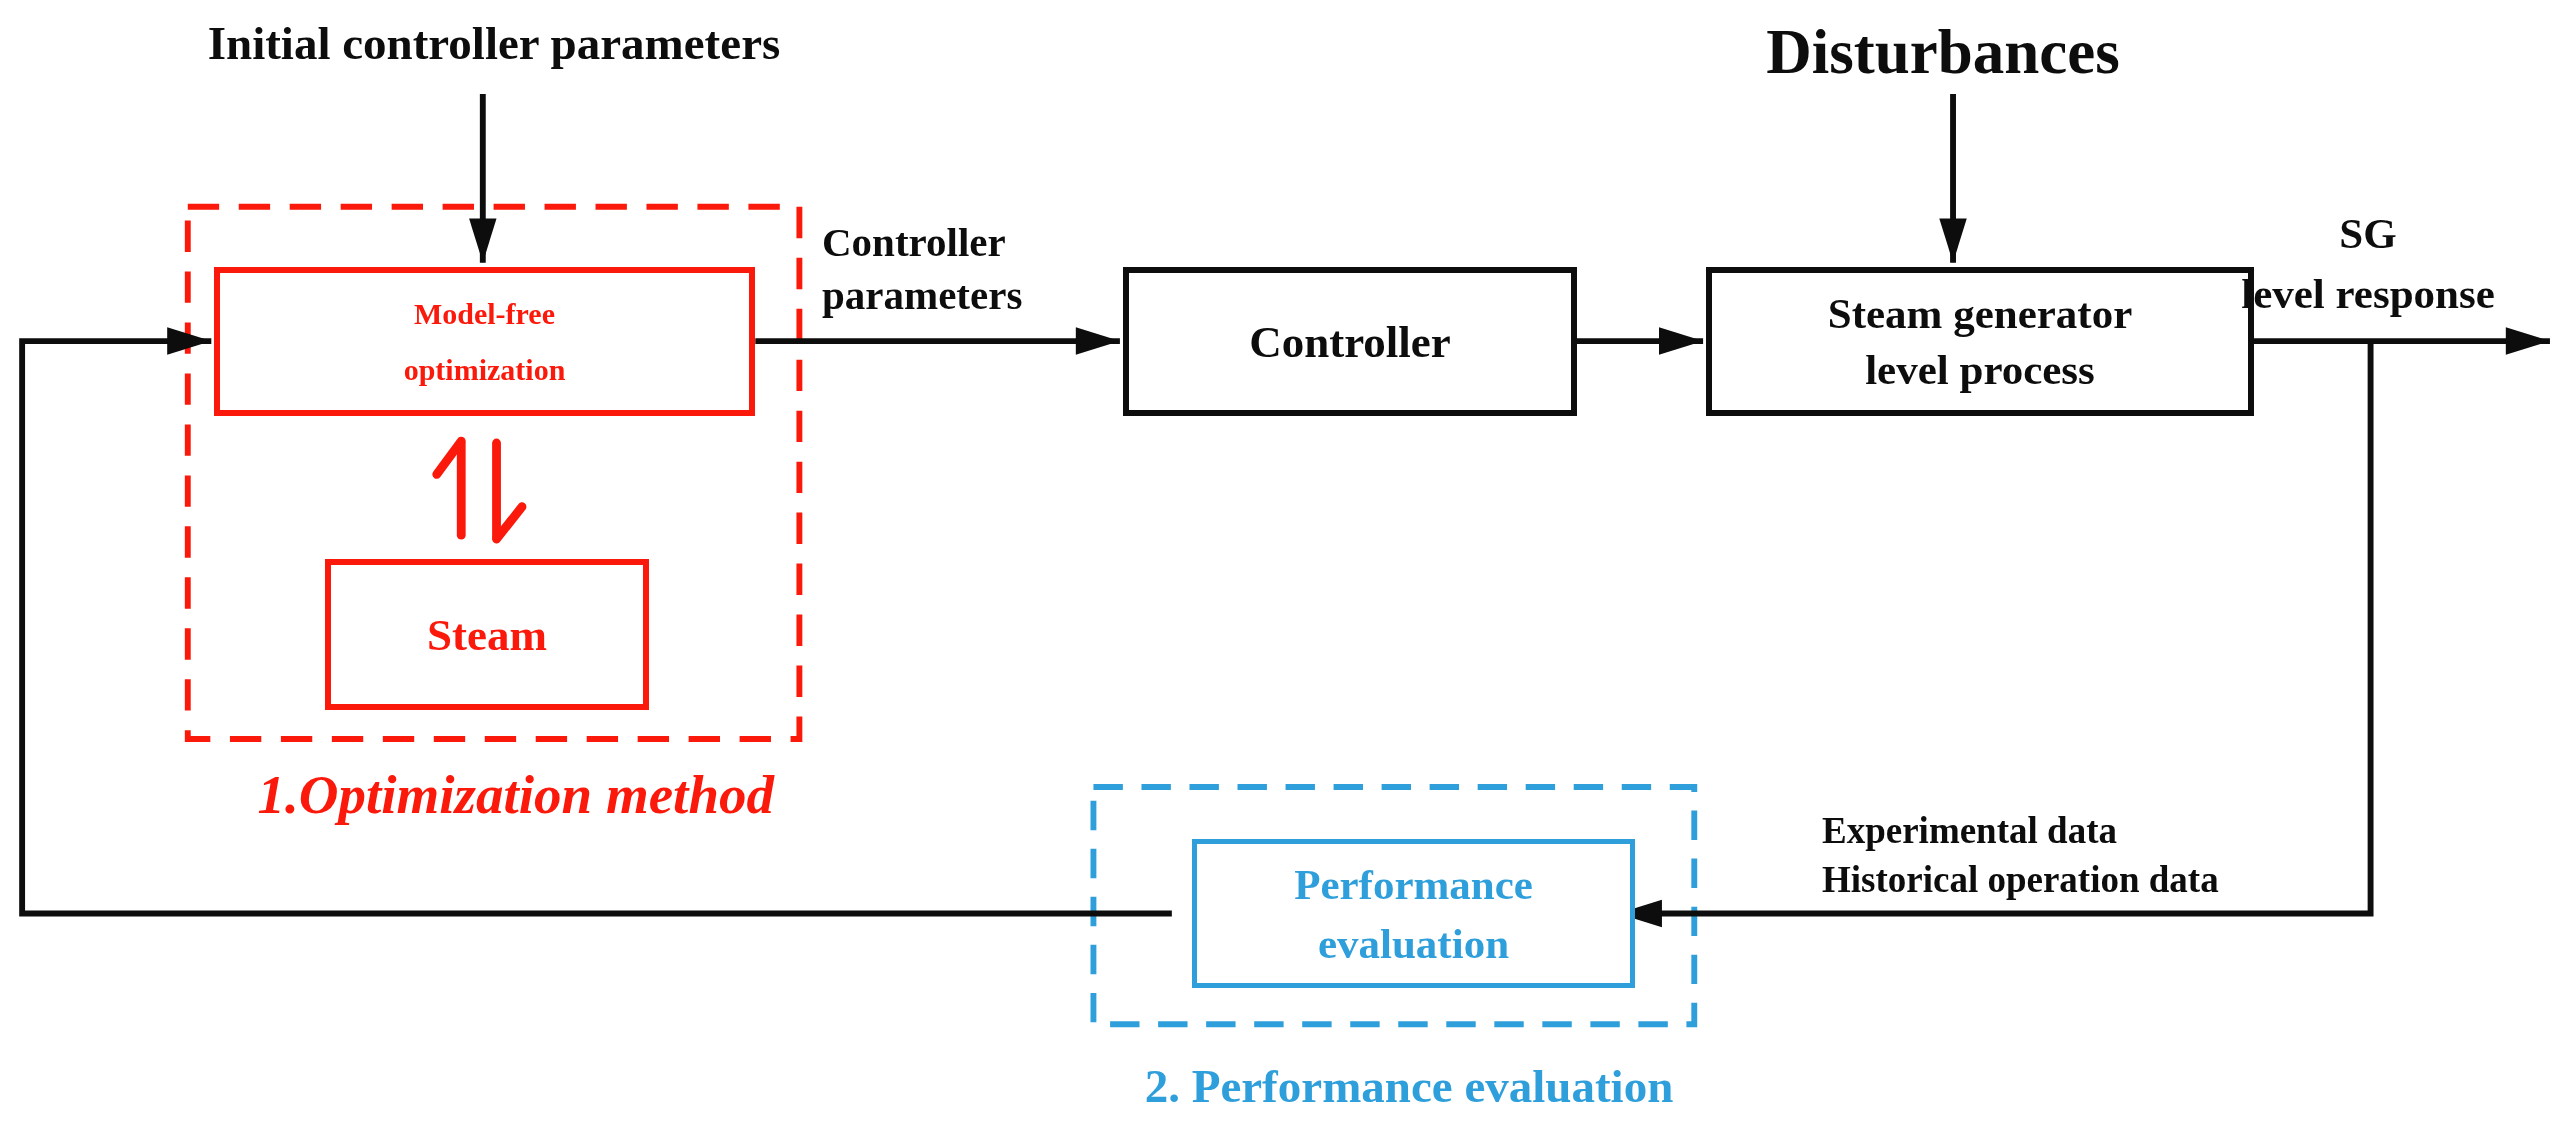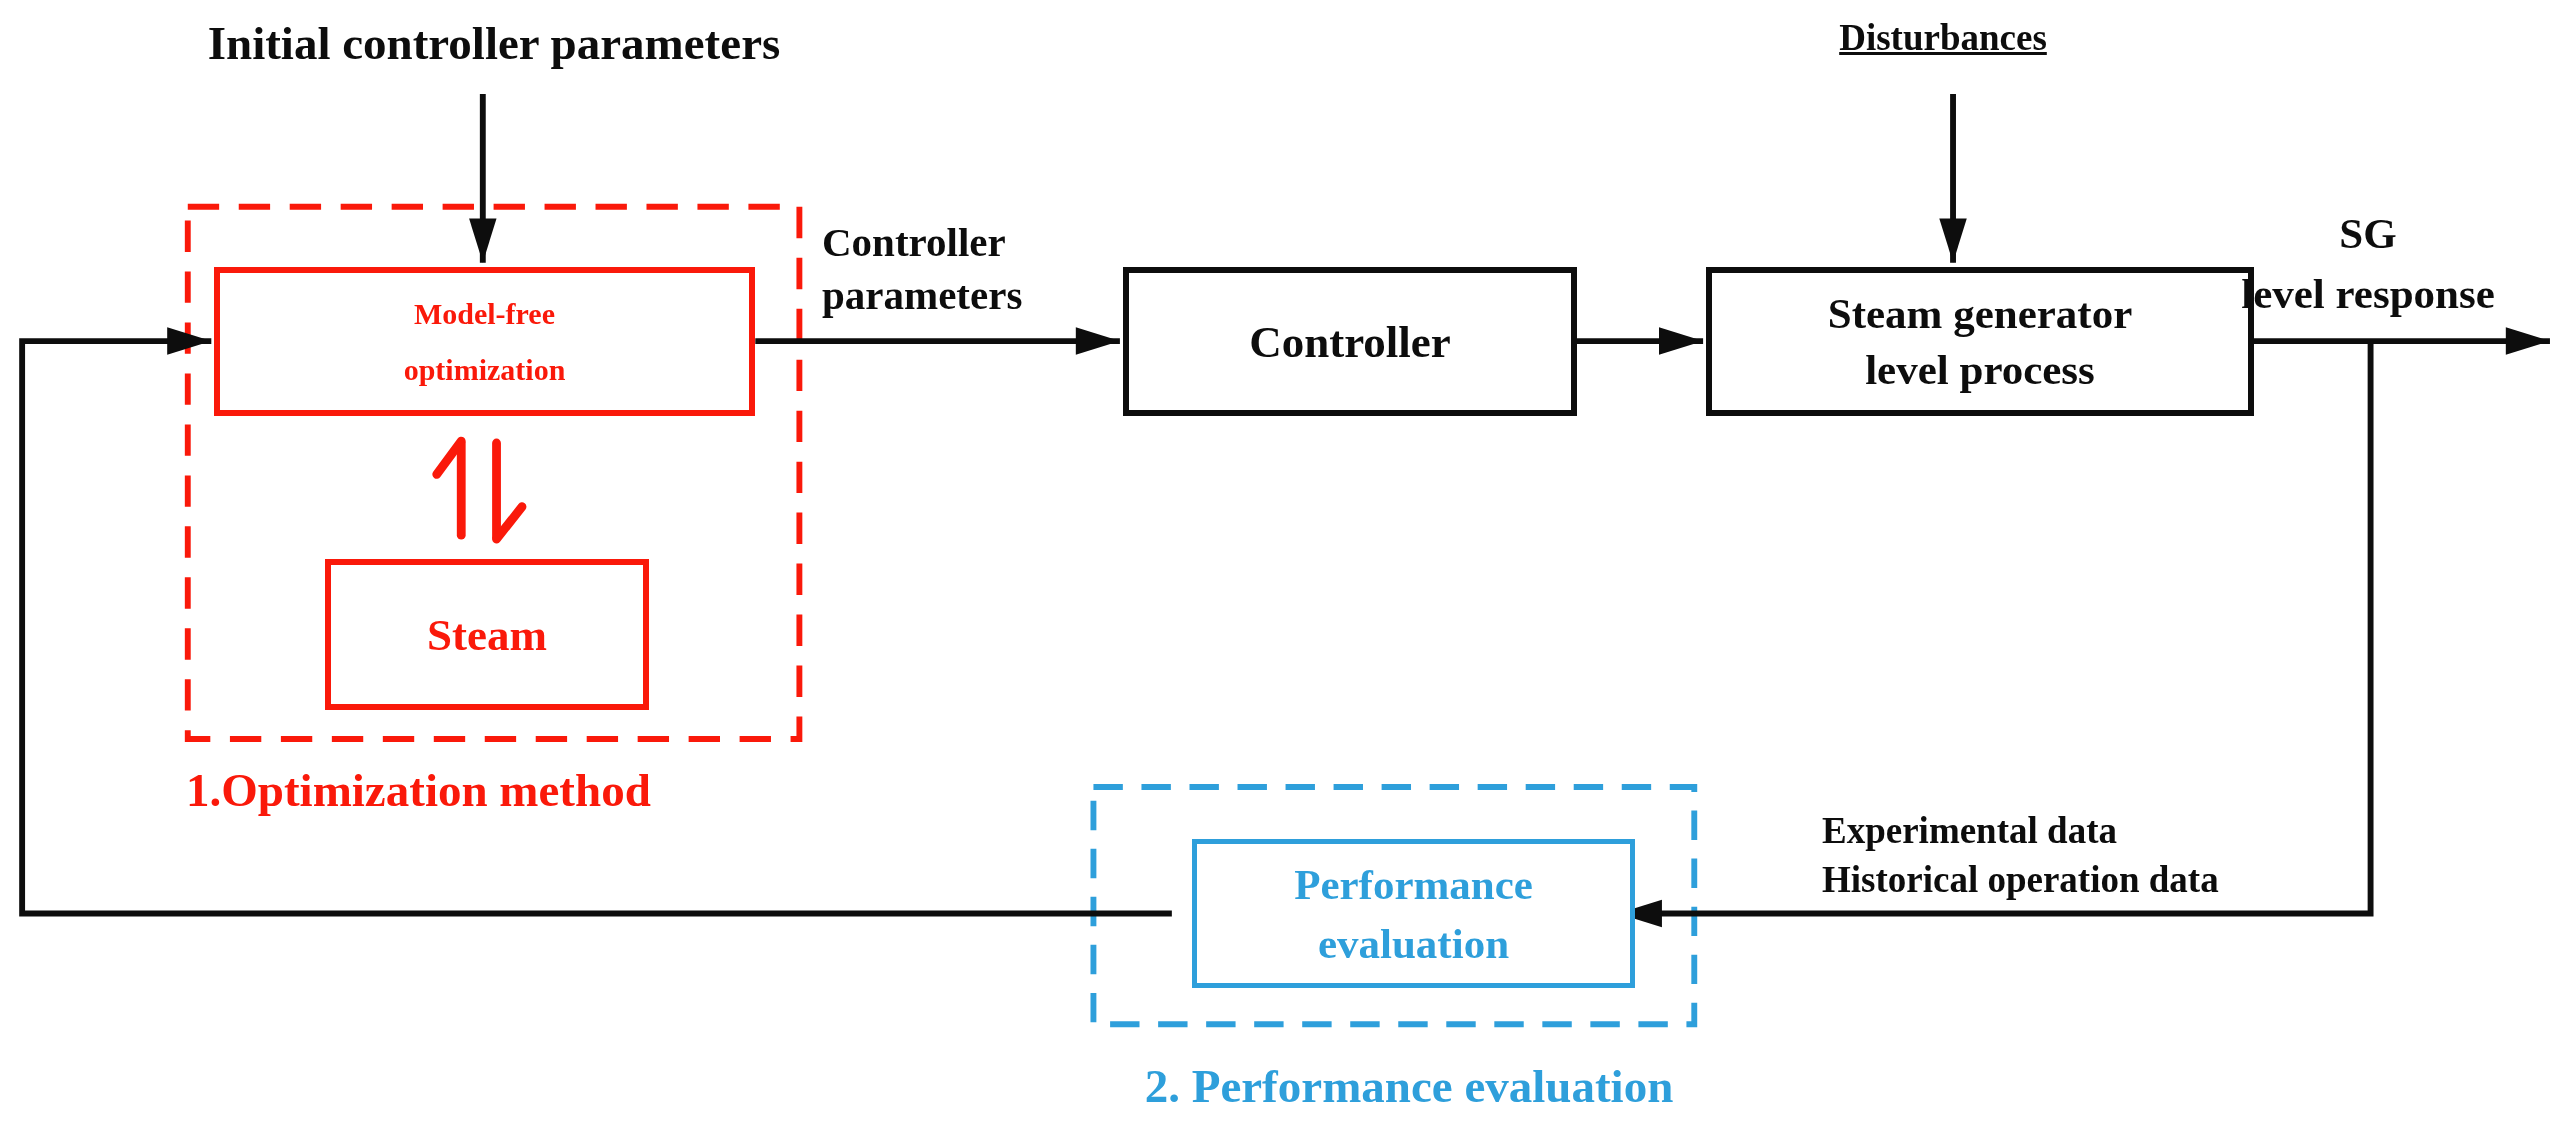--- a/index.html
+++ b/index.html
@@ -34,25 +34,25 @@
                     font-size:45px; }
   #box-steam      { left:1706px; top:267px; width:548px; height:149px;
                     border:6.9px solid var(--black); color:var(--black);
                     font-size:43px; line-height:56px; }
   #box-perf       { left:1172px; top:839px; width:443px; height:149px;
                     border:5.9px solid var(--blue);  color:var(--blue);
                     font-size:43px; line-height:59px;margin-left:20px; }
 
   .lbl { position:absolute; font-weight:bold; white-space:pre-line; color:var(--black); }
   #lbl-init { left:151px;  top:15.7px;  width:686px; text-align:center; font-size:47px; line-height:55px; }
-  #lbl-dist { left:1747px; top:15.7px;  width:392px; text-align:center; font-size:37px;text-decoration:underline; }
+  #lbl-dist { left:1747px; top:15.7px;  width:392px; text-align:center; font-size:63px; }
   #lbl-cp   { left:822px;  top:216px; font-size:41px; line-height:53px; }
   #lbl-sg   { left:2172px; top:204px; width:392px; text-align:center; font-size:43px; line-height:60px; }
   #lbl-exp  { left:1822px; top:806px; font-size:37px; line-height:49px; }
-  #lbl-opt  { left:186px;  top:763px; width:588px; text-align:left; font-size:47px; color:var(--red); }
+  #lbl-opt  { left:186px;  top:763px; width:588px; text-align:right; font-size:55px; color:var(--red);font-style:italic; }
   #lbl-perf { left:1095px; top:1059px; width:628px; text-align:center; font-size:47px; color:var(--blue); }
 </style>
 </head>
 <body>
 
 <div id="stage">
 
   <svg id="wires" width="2576" height="1136" viewBox="0 0 2627 1159">
     <defs>
       <marker id="ah" markerUnits="userSpaceOnUse" markerWidth="50" markerHeight="34" refX="47" refY="17" orient="auto">

